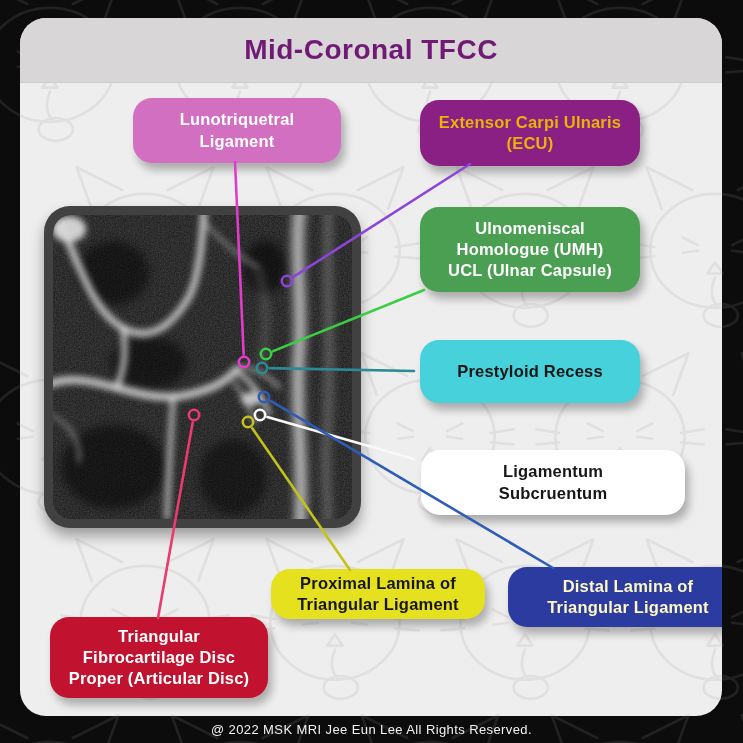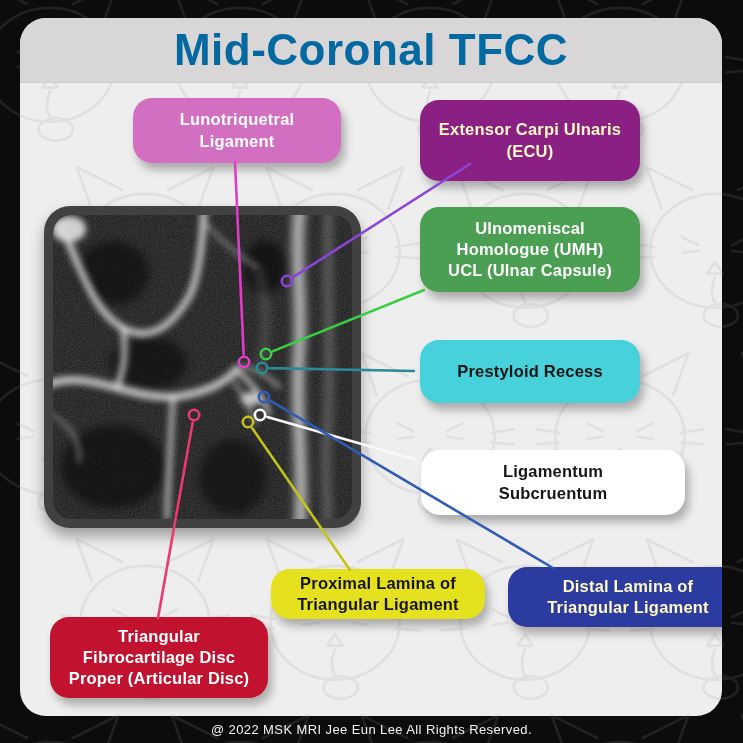--- a/index.html
+++ b/index.html
@@ -6,21 +6,21 @@
   .stage{position:relative;width:743px;height:743px;overflow:hidden;background:#0c0c0c;
          font-family:"Liberation Sans",sans-serif;}
   .stage svg{display:block;}
   .bg-cats{position:absolute;left:0;top:0;z-index:0;}
   .card{position:absolute;left:20px;top:18px;width:702px;height:698px;background:#efeeee;
         border-radius:26px;overflow:hidden;z-index:1;}
   .card-cats{position:absolute;left:0;top:0;z-index:0;}
   .header{position:absolute;left:0;top:0;width:100%;height:64px;background:#d8d6d6;
           display:flex;align-items:center;justify-content:center;z-index:2;
           border-bottom:1px solid rgba(0,0,0,0.05);}
-  .title{font-size:44px;font-weight:bold;color:#0369a1;letter-spacing:0.5px;}
+  .title{font-size:28px;font-weight:bold;color:#701a75;letter-spacing:0.5px;}
   .mri-frame{position:absolute;left:24px;top:188px;width:299px;height:304px;background:#424141;
              border-radius:26px;padding:9px;z-index:1;
              box-shadow:0 8px 14px rgba(0,0,0,0.35);}
   .mri-frame svg{border-radius:18px;overflow:hidden;}
   .lines-layer{position:absolute;left:0;top:0;z-index:2;pointer-events:none;}
   .labels-layer{position:absolute;left:8px;top:0;width:100%;height:100%;z-index:3;pointer-events:none;}
   .label-box{position:absolute;display:flex;align-items:center;justify-content:center;
              text-align:center;white-space:pre-line;font-weight:bold;font-size:16.5px;
              line-height:1.28;border-radius:19px;padding:4px 8px;box-sizing:border-box;
              letter-spacing:0.2px;box-shadow:4px 7px 9px rgba(0,0,0,0.28);}
@@ -163,21 +163,21 @@
             <path d="M 276,-8 C 272,60 280,140 274,220 C 271,260 276,285 274,312" stroke-width="6" opacity="0.45"></path>
             <path d="M 205,55 C 215,85 214,120 208,150" stroke-width="5" opacity="0.3"></path>
           </g>
         </g>
       </svg>
     </div>
 
     <div class="labels-layer">
         <div class="label-box" style="left: 105px; top: 80px; width: 208px; height: 65px; background: rgb(211, 111, 192); color: rgb(255, 255, 255);">Lunotriquetral
 Ligament</div>
-        <div class="label-box" style="left: 392px; top: 82px; width: 220px; height: 81px; background: rgb(138, 32, 131); color: #fef9c3;">Extensor Carpi Ulnaris
+        <div class="label-box" style="left: 392px; top: 82px; width: 220px; height: 66px; background: rgb(138, 32, 131); color: #eab308;">Extensor Carpi Ulnaris
 (ECU)</div>
         <div class="label-box" style="left: 392px; top: 189px; width: 220px; height: 85px; background: rgb(74, 159, 82); color: rgb(255, 255, 255);">Ulnomeniscal
 Homologue (UMH)
 UCL (Ulnar Capsule)</div>
         <div class="label-box" style="left: 392px; top: 322px; width: 220px; height: 63px; background: rgb(71, 209, 219); color: rgb(22, 22, 22);">Prestyloid Recess</div>
         <div class="label-box" style="left: 393px; top: 432px; width: 264px; height: 65px; background: rgb(255, 255, 255); color: rgb(22, 22, 22);">Ligamentum
 Subcruentum</div>
         <div class="label-box" style="left: 480px; top: 549px; width: 240px; height: 60px; background: rgb(43, 59, 160); color: #fef9c3;">Distal Lamina of
 Triangular Ligament</div>
         <div class="label-box" style="left: 243px; top: 551px; width: 214px; height: 50px; background: rgb(230, 225, 31); color: rgb(22, 22, 22);">Proximal Lamina of

